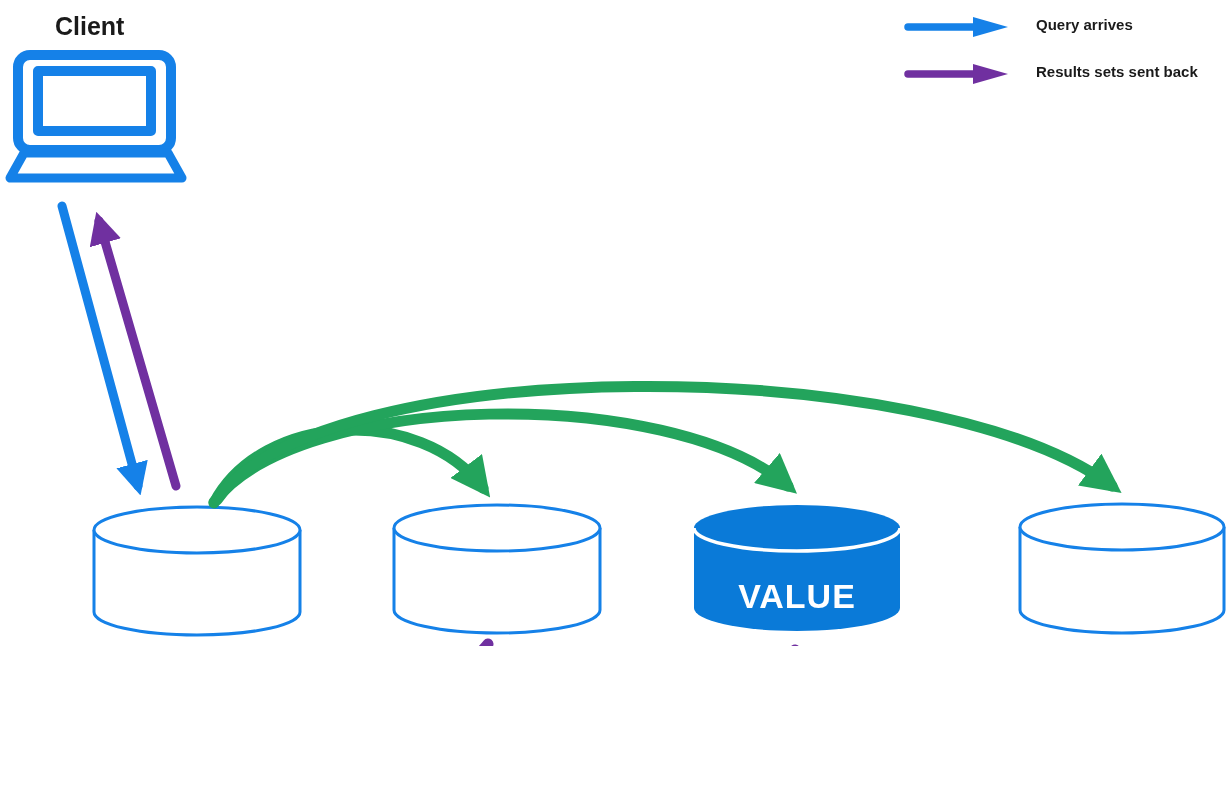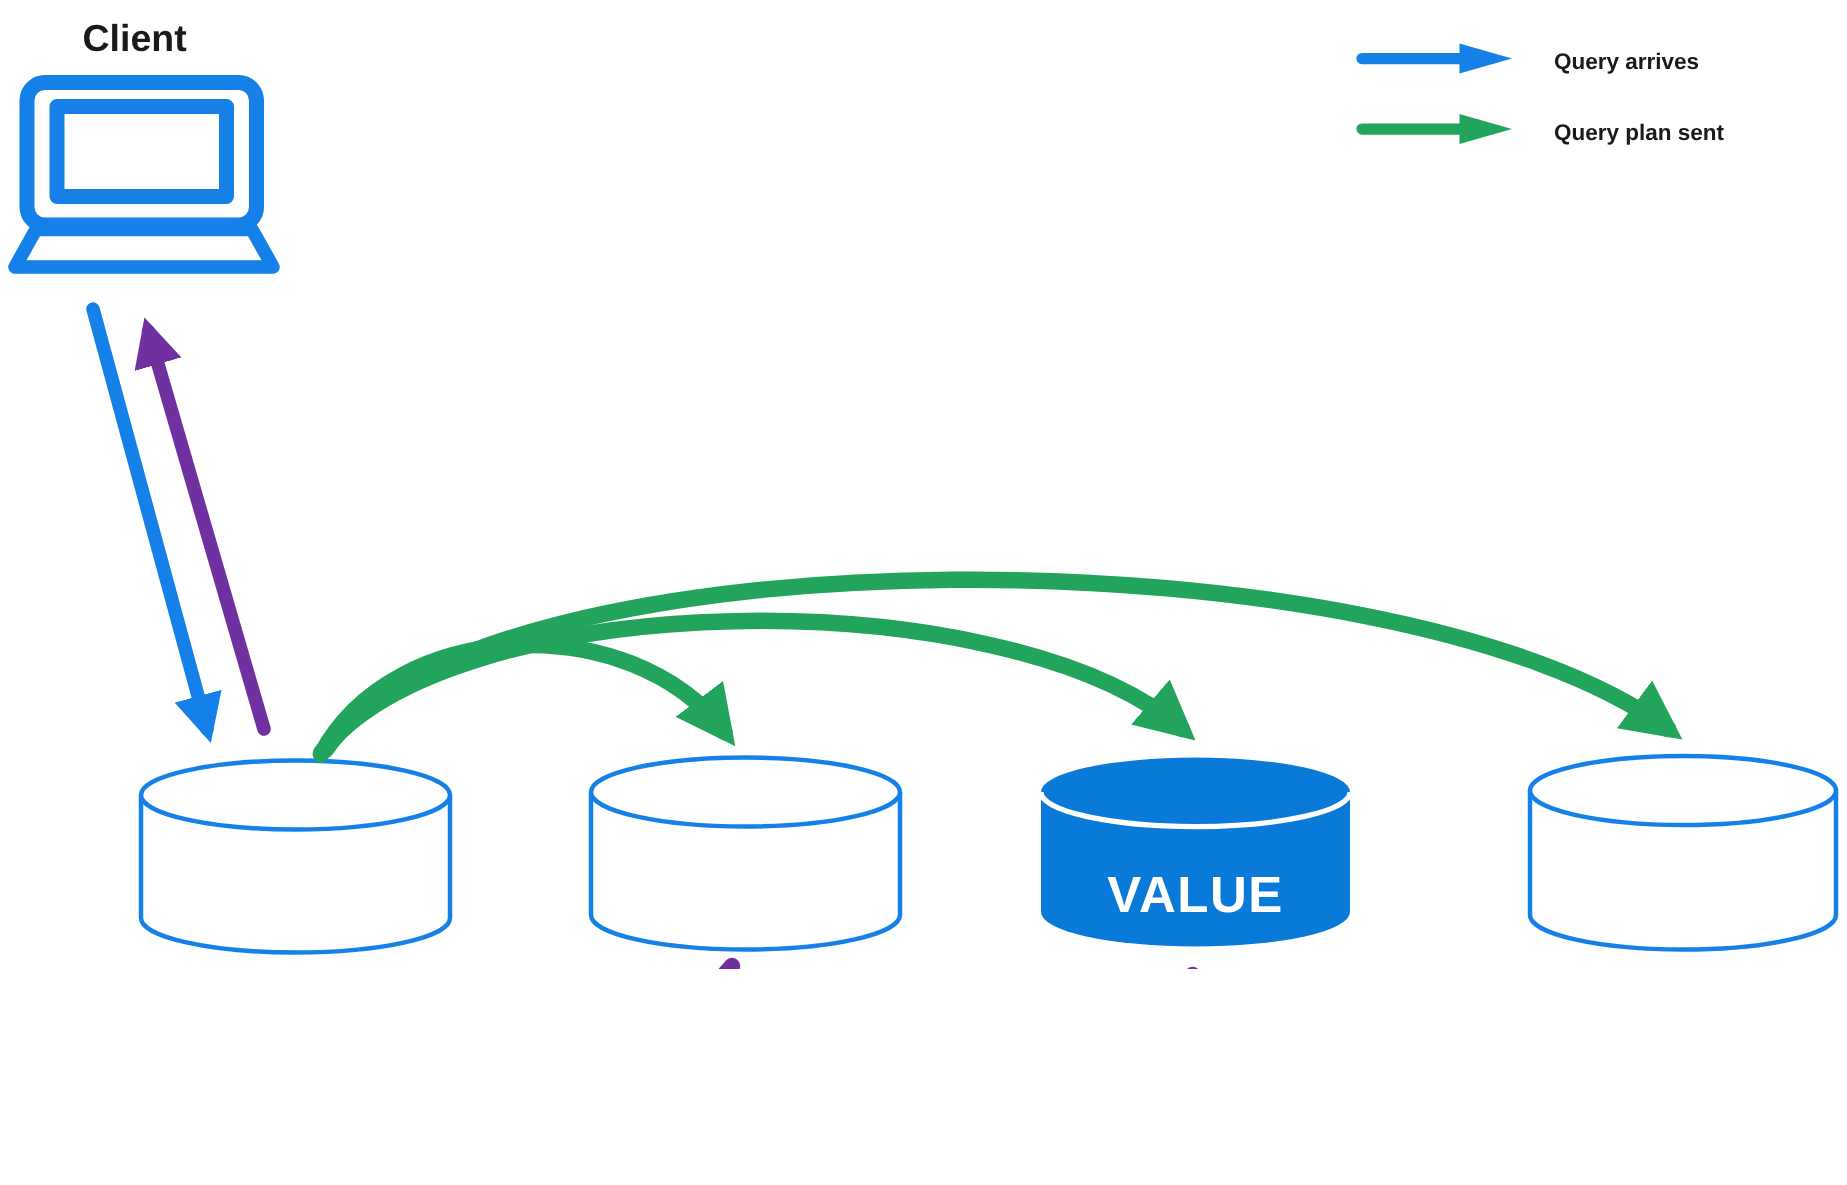--- a/index.html
+++ b/index.html
@@ -42,21 +42,21 @@
   .legend {
     position: absolute;
     left: 903px;
     top: 16px;
     display: flex;
     flex-direction: column;
     gap: 13px;
   }
   .legend-row {
     display: flex;
-    align-items: flex-end;
+    align-items: flex-start;
     height: 34px;
   }
   .legend-label {
     margin-left: 25px;
     font-size: 15px;
     font-weight: 700;
     color: var(--text, #1a1a1a);
     white-space: nowrap;
   }
   .diagram {
@@ -104,24 +104,24 @@
   <div class="legend">
     <div class="legend-row">
       <svg width="108" height="22" viewBox="0 0 108 22">
         <line x1="5" y1="11" x2="72" y2="11" class="st-blue" stroke-width="7.5" stroke-linecap="round"></line>
         <polygon points="70,1 105,11 70,21" class="fl-blue"></polygon>
       </svg>
       <span class="legend-label">Query arrives</span>
     </div>
     <div class="legend-row">
       <svg width="108" height="22" viewBox="0 0 108 22">
-        <line x1="5" y1="11" x2="72" y2="11" class="st-green" stroke-width="7.5" stroke-linecap="round"></line>
-        <polygon points="70,1 105,11 70,21" class="fl-green"></polygon>
+        <line x1="5" y1="11" x2="72" y2="11" class="st-purple" stroke-width="7.5" stroke-linecap="round"></line>
+        <polygon points="70,1 105,11 70,21" class="fl-purple"></polygon>
       </svg>
-      <span class="legend-label">Query plan sent</span>
+      <span class="legend-label">Results sets sent back</span>
     </div>
   </div>
 
   <svg class="diagram" width="1231" height="790" viewBox="0 0 1231 790">
     <defs>
       <marker id="mk-blue" viewBox="0 0 10 10" refX="7" refY="5" markerWidth="3.6" markerHeight="3.6" orient="auto" markerUnits="strokeWidth">
         <path d="M 0 0 L 10 5 L 0 10 z" class="fl-blue"></path>
       </marker>
       <marker id="mk-purple" viewBox="0 0 10 10" refX="7" refY="5" markerWidth="3.6" markerHeight="3.6" orient="auto" markerUnits="strokeWidth">
         <path d="M 0 0 L 10 5 L 0 10 z" class="fl-purple"></path>

